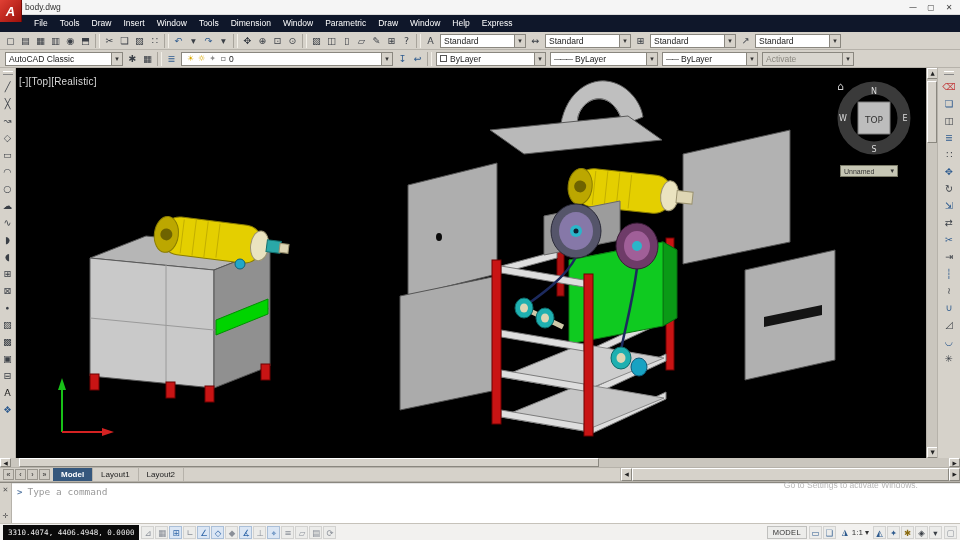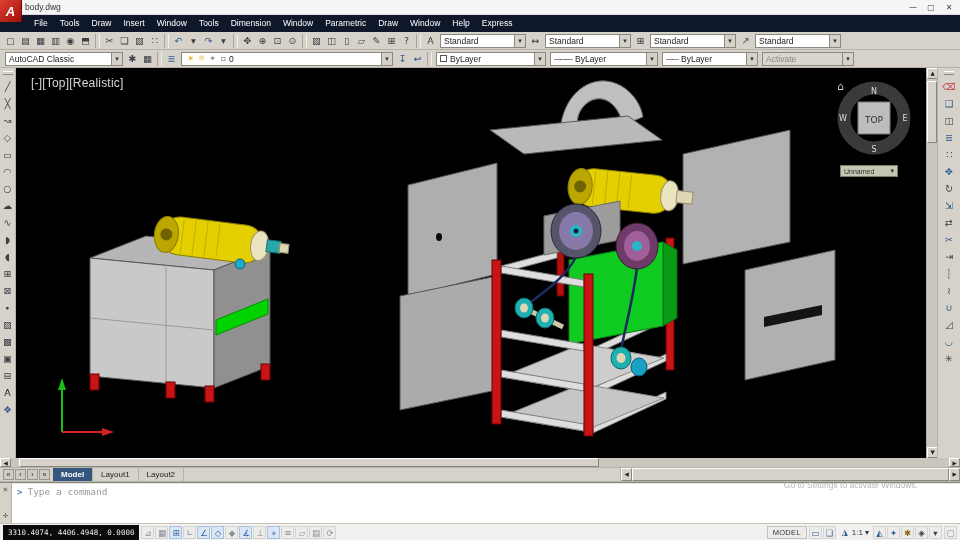--- a/index.html
+++ b/index.html
@@ -35,21 +35,21 @@
   
   .main{display:flex;height:390px;flex:0 0 auto}
   .side-tb{background:#d6d2ca;display:flex;flex-direction:column;align-items:center;padding-top:2px}
   .side-tb.left{width:16px;border-right:1px solid #b6b2aa}
   .side-tb.right{width:23px;border-left:1px solid #b6b2aa}
   .side-tb .tbi{height:17px;line-height:17px}
   .grip{width:10px;height:4px;border-top:1px solid #fff;border-bottom:1px solid #888;margin:1px 0 3px;flex:0 0 auto}
 
   .viewport{flex:1;position:relative;background:#000;overflow:hidden}
   .vp-svg{position:absolute;left:0;top:0}
-  .vp-label{position:absolute;left:15px;top:8px;color:#d8d8d8;font-size:12px;letter-spacing:0.2px}
+  .vp-label{position:absolute;left:3px;top:8px;color:#d8d8d8;font-size:10px;letter-spacing:0.2px}
   .ucs-chip{position:absolute;left:824px;top:97px;width:58px;height:12px;background:#c6c6b4;border:1px solid #7c7c6a;color:#333;font-size:7px;display:flex;align-items:center;justify-content:space-between;padding:0 3px}
 
   .vscroll{width:11px;background:#cac6be;display:flex;flex-direction:column;border-left:1px solid #b6b2aa}
   .sbtn{background:#d6d2ca;border:1px solid;border-color:#fff #8a877f #8a877f #fff;color:#222;text-align:center;font-family:"DejaVu Sans",sans-serif}
   .vs-btn{height:11px;width:11px;font-size:5.5px;line-height:9px;flex:0 0 auto}
   .vs-track{flex:1;position:relative}
   .vs-thumb{position:absolute;left:0;right:0;top:2px;height:62px;background:#d6d2ca;border:1px solid;border-color:#fff #8a877f #8a877f #fff}
 
   .hscroll{height:10px;display:flex;background:#cac6be;border-bottom:1px solid #b6b2aa;flex:0 0 auto}
   .hs-btn{width:11px;height:9px;font-size:5.5px;line-height:8px;flex:0 0 auto}

